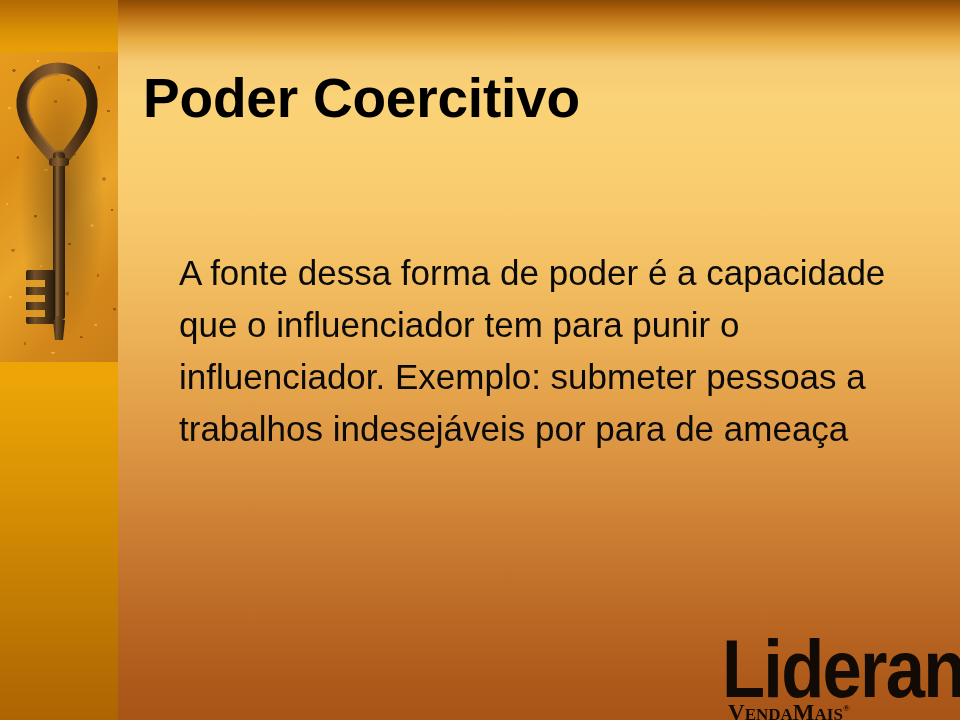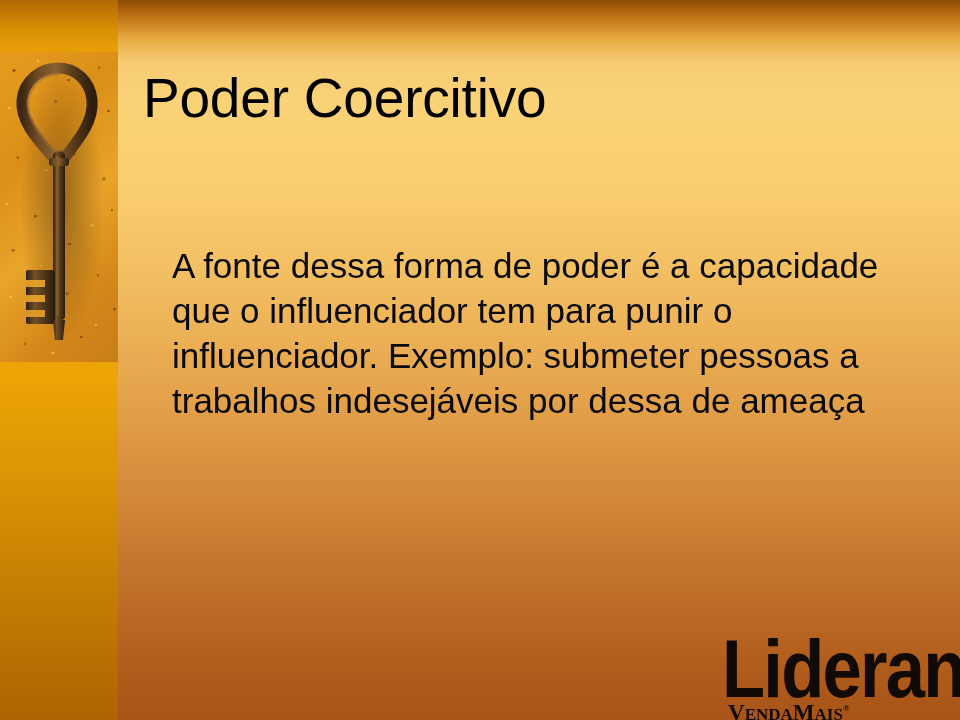--- a/index.html
+++ b/index.html
@@ -107,39 +107,39 @@
 
   #key-photo svg { display: block; }
 
   
   #title {
     position: absolute;
     left: 143px;
     top: 66px;
     width: 790px;
     font-size: 55px;
-    font-weight: normal;
+    font-weight: bold;
     color: #000000;
     line-height: 64px;
     letter-spacing: -0.2px;
     white-space: nowrap;
   }
 
   
   #body-text {
     position: absolute;
     left: 172px;
     top: 243px;
     width: 772px;
     font-size: 35px;
     font-weight: normal;
     color: #0a0a0a;
     line-height: 45px;
   }
-  #body-text p { margin: 0; }
+  #body-text p { margin: 7px; }
 
   
   #logo {
     position: absolute;
     left: 722px;
     top: 628px;
     width: 248px;
     height: 92px;
     overflow: hidden;
   }
@@ -234,21 +234,21 @@
     </div>
 
   </div>
 
   <div id="title">Poder Coercitivo</div>
 
   <div id="body-text">
     <p>A fonte dessa forma de poder é a capacidade</p>
     <p>que o influenciador tem para punir o</p>
     <p>influenciador. Exemplo: submeter pessoas a</p>
-    <p>trabalhos indesejáveis por dessa de ameaça</p>
+    <p>trabalhos indesejáveis por para de ameaça</p>
   </div>
 
   <div id="logo">
     <div id="logo-word">Liderança</div>
     <div id="logo-sub">
       <span>V</span><span class="small">ENDA</span><span>M</span><span class="small">AIS</span><span class="tm">®</span>
     </div>
   </div>
 
 </div>

